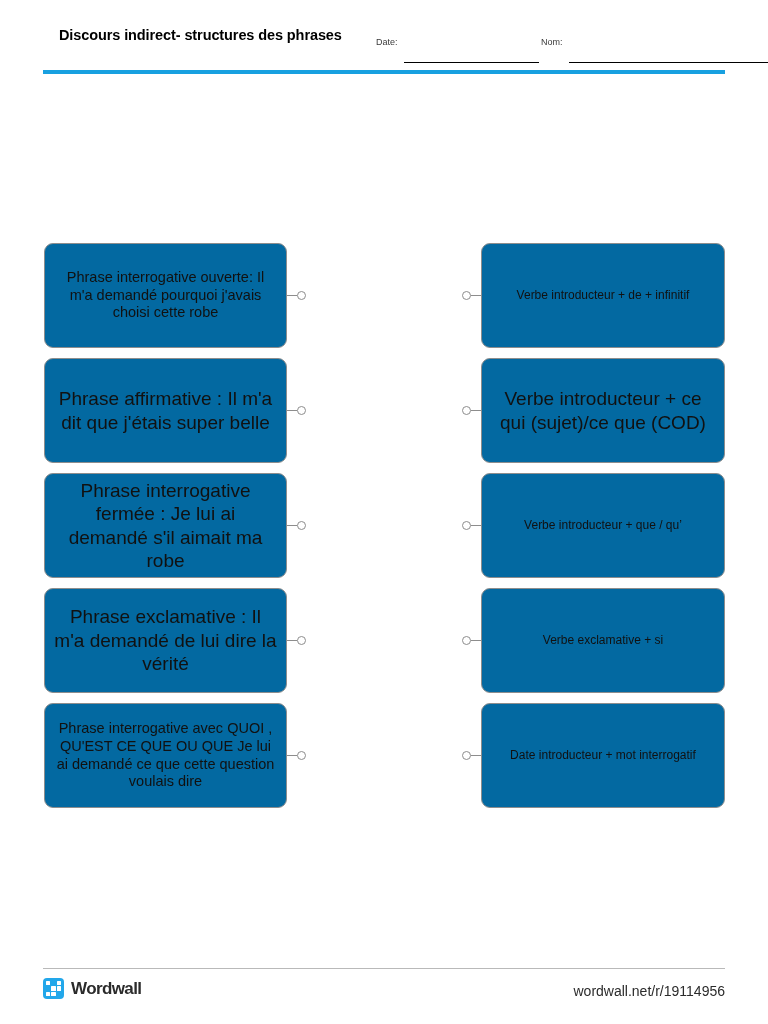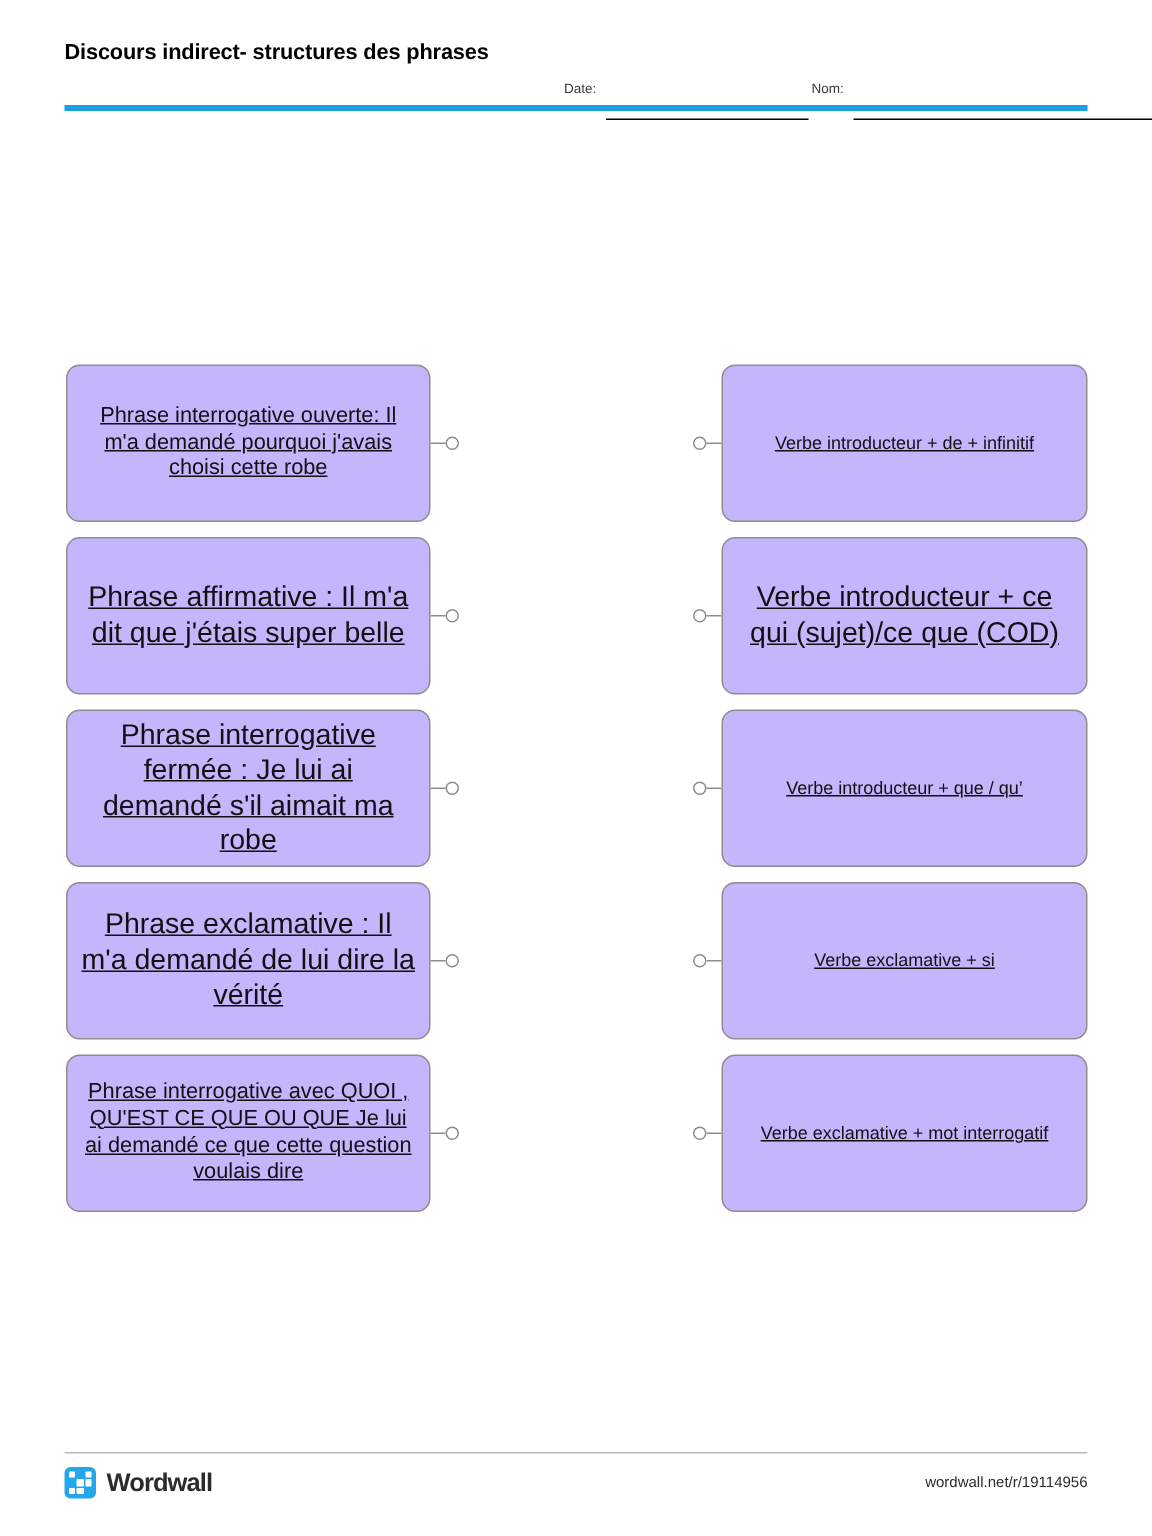--- a/index.html
+++ b/index.html
@@ -27,34 +27,33 @@
   
   .header {
     position: absolute;
     left: 43px;
     top: 26px;
     width: 682px;
     height: 50px;
   }
   .worksheet-title {
     position: absolute;
-    left: 0;
+    left: 16px;
     top: 0;
     width: 300px;
     font-size: 14.5px;
     font-weight: bold;
     line-height: 1.33;
     color: #000000;
     letter-spacing: -0.1px;
   }
   .field {
     position: absolute;
     top: 12px;
     height: 26px;
-    margin-top: 17px;
   }
   .field-label {
     font-size: 9px;
     color: #3a3a3a;
     display: block;
     line-height: 1;
   }
   .field-line {
     display: block;
     border-bottom: 1.6px solid #000000;
@@ -85,29 +84,28 @@
     position: relative;
     height: 115px;
   }
   .card {
     position: absolute;
     top: 0;
     height: 105px;
     box-sizing: border-box;
     border: 1.3px solid #8d8d8d;
     border-radius: 9px;
-    background: #c4b5fd;
+    background: #0369a1;
     display: flex;
     align-items: center;
     justify-content: center;
     text-align: center;
     color: #111111;
     line-height: 1.23;
     padding: 4px 9px;
-    text-decoration: underline;
   }
   .card-left  { left: 44px;  width: 243px; }
   .card-right { left: 481px; width: 244px; }
 
   .card-text { display: block; width: 100%; }
 
   
   .sz-sm  { font-size: 14.5px; }
   .sz-md  { font-size: 19px; }
   .sz-lg  { font-size: 19px; }
@@ -190,21 +188,21 @@
   .brand-name {
     font-size: 17px;
     font-weight: bold;
     color: #2b2b2b;
     letter-spacing: -0.6px;
   }
   .footer-url {
     position: absolute;
     right: 0;
     top: 5px;
-    font-size: 10px;
+    font-size: 14px;
     color: #2b2b2b;
   }
 </style>
 </head>
 <body>
 
 <div class="page">
 
   <div class="header">
     <div class="worksheet-title">Discours indirect- structures des phrases</div>
@@ -297,21 +295,21 @@
       </div>
       <div class="connector conn-left">
         <span class="conn-stub"></span>
         <span class="conn-dot"></span>
       </div>
       <div class="connector conn-right">
         <span class="conn-stub"></span>
         <span class="conn-dot"></span>
       </div>
       <div class="card card-right">
-        <span class="card-text sz-xl">Verbe exclamative + mot interrogatif</span>
+        <span class="card-text sz-xl">Date introducteur + mot interrogatif</span>
       </div>
     </div>
 
   </div>
 
   <div class="footer-rule"></div>
   <div class="footer">
     <div class="brand">
       <span class="brand-mark">
         <i></i>

